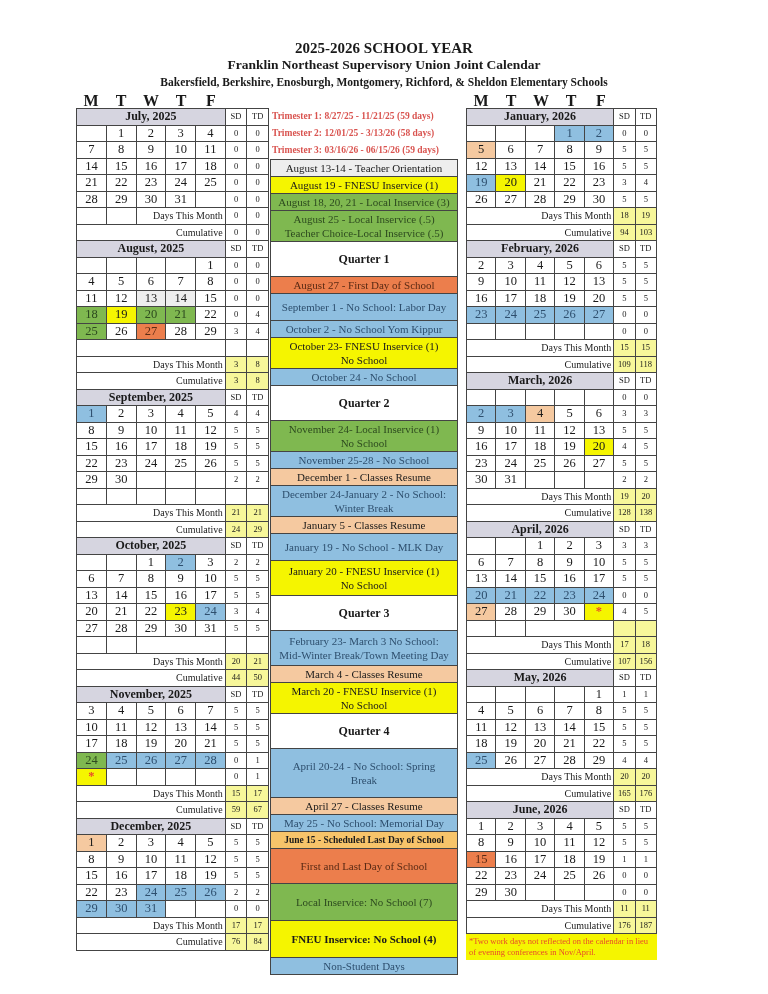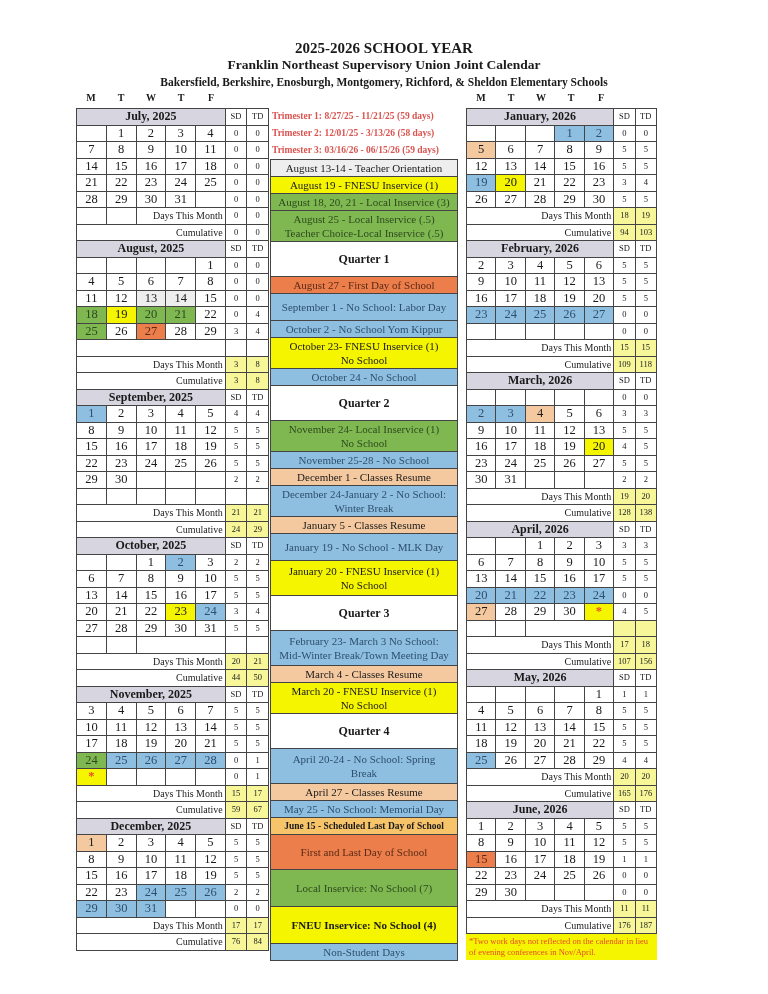--- a/index.html
+++ b/index.html
@@ -2,21 +2,21 @@
 <html><head>
 <meta charset="utf-8">
 <style>
   * { box-sizing: border-box; }
   html, body { margin: 0; padding: 0; background: #ffffff; }
   body { width: 768px; height: 994px; position: relative; font-family: "Liberation Serif", serif; color: #1a1a1a; overflow: hidden; }
   .title { position: absolute; left: 0; width: 768px; text-align: center; font-weight: bold; }
   .t1 { top: 40px; font-size: 15px; }
   .t2 { top: 57px; font-size: 13.5px; }
   .t3 { top: 76px; font-size: 11.5px; }
-  .dow { position: absolute; top: 92px; font-weight: bold; font-size: 10px; }
+  .dow { position: absolute; top: 92px; font-weight: bold; font-size: 16px; }
   .dow span { display: inline-block; width: 30px; text-align: center; }
   .col { position: absolute; }
   .col-left { left: 76px; top: 108px; width: 193px; }
   .col-right { left: 466px; top: 108px; width: 191px; }
   .col-mid { left: 270px; top: 108px; width: 188px; }
   table.cal { border-collapse: collapse; width: 100%; table-layout: fixed; font-size: 12.5px; }
   table.cal td { border: 1px solid #444; text-align: center; height: 16.5px; padding: 0; line-height: 15px; }
   table.cal td.sm { font-size: 8.5px; }
   table.cal td.mh { background: #d6d5e0; font-weight: bold; font-size: 12px; }
   table.cal td.lbl { text-align: right; font-size: 10px; padding-right: 2px; }
@@ -475,21 +475,21 @@
     <div class="c-peach">December 1 - Classes Resume</div>
     <div class="c-blue"><span>December 24-January 2 - No School:</span><br><span>Winter Break</span></div>
     <div class="c-peach">January 5 - Classes Resume</div>
     <div class="c-blue" style="padding:6px 0;">January 19 - No School - MLK Day</div>
     <div class="c-yellow" style="padding:3px 0;"><span>January 20 - FNESU Inservice (1)</span><br><span>No School</span></div>
     <div class="q" style="padding:10px 0;">Quarter 3</div>
     <div class="c-blue" style="padding:3px 0;"><span>February 23- March 3 No School:</span><br><span>Mid-Winter Break/Town Meeting Day</span></div>
     <div class="c-peach">March 4 - Classes Resume</div>
     <div class="c-yellow"><span>March 20 - FNESU Inservice (1)</span><br><span>No School</span></div>
     <div class="q" style="padding:10px 0;">Quarter 4</div>
-    <div class="c-blue" style="padding:3px 0;"><span>April 20-24 - No School: Spring</span><br><span>Break</span></div>
+    <div class="c-blue" style="padding:10px 0;"><span>April 20-24 - No School: Spring</span><br><span>Break</span></div>
     <div class="c-peach">April 27 - Classes Resume</div>
     <div class="c-blue">May 25 - No School: Memorial Day</div>
     <div class="c-gold" style="font-size:9.5px;">June 15 - Scheduled Last Day of School</div>
     <div class="c-orange" style="padding:10px 0;">First and Last Day of School</div>
     <div class="c-green" style="padding:11px 4px;">Local Inservice: No School (7)</div>
     <div class="c-yellow" style="padding:11px 0; font-weight:bold;">FNEU Inservice: No School (4)</div>
     <div class="c-blue" style="border-bottom:none;">Non-Student Days</div>
   </div>
 </div>
 

